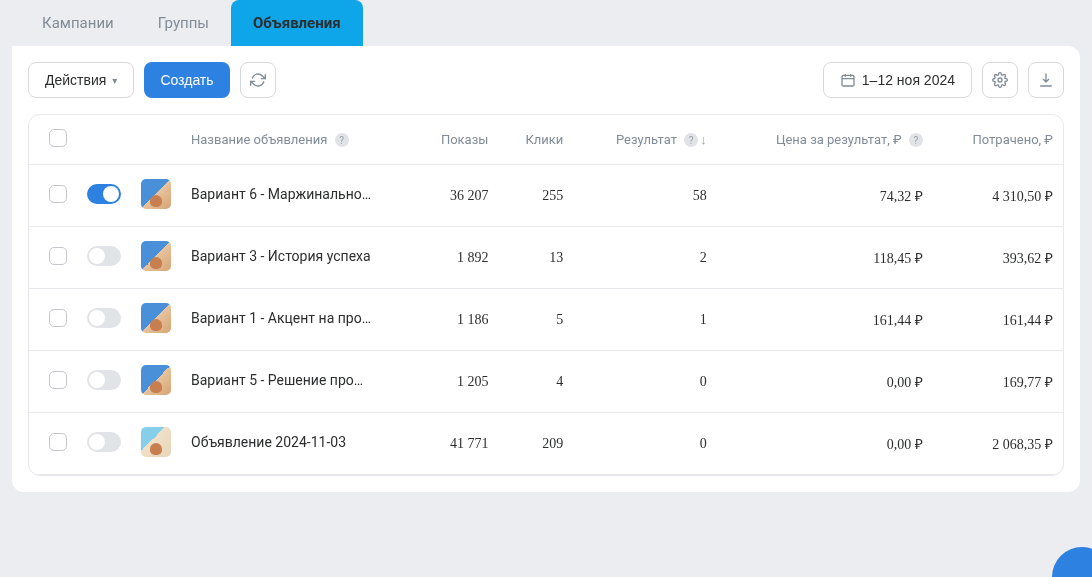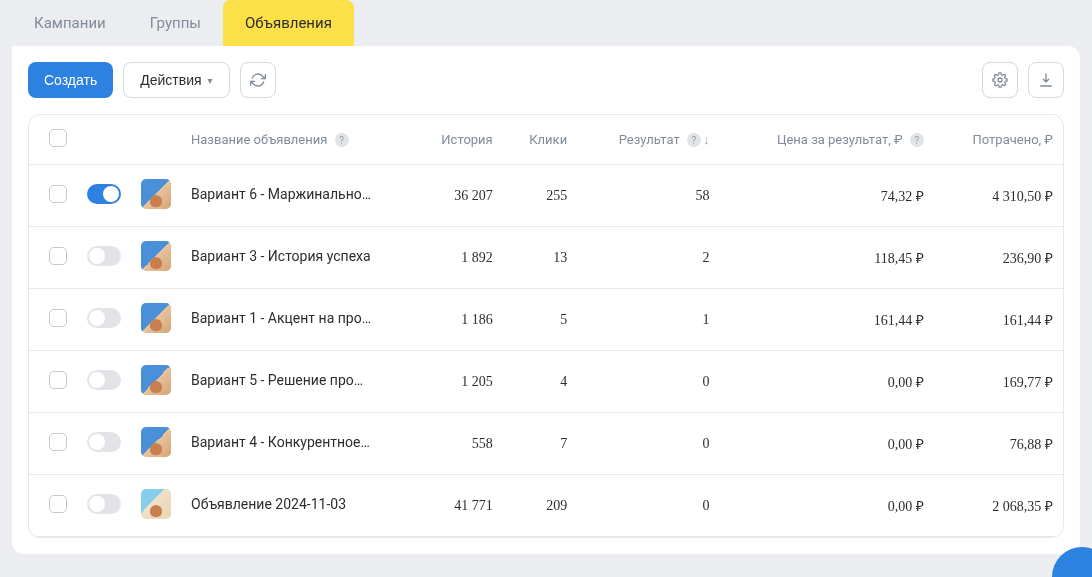--- a/index.html
+++ b/index.html
@@ -8,34 +8,34 @@
       background: #ebedf0;
       font-size: 14px;
       color: #2c2d2e;
       width: 1092px;
       height: 577px;
       overflow: hidden;
     }
     .tabs {
       display: flex;
       gap: 0;
-      padding: 0 12px;
+      padding: 0 20px;
       background: #ebedf0;
     }
     .tab {
       padding: 14px 22px;
       color: #818c99;
       cursor: pointer;
       border-radius: 8px 8px 0 0;
       font-size: 15px;
     }
     .tab.active {
-      background: #fde047;
+      background: #0ea5e9;
       color: #2c2d2e;
-      font-weight: 400;
+      font-weight: 700;
     }
     .panel {
       background: #fff;
       margin: 0 12px 12px 12px;
       border-radius: 0 12px 12px 12px;
       padding: 16px;
     }
     .toolbar {
       display: flex;
       align-items: center;
@@ -193,32 +193,39 @@
 <body>
 
 <div class="tabs">
   <div class="tab">Кампании</div>
   <div class="tab">Группы</div>
   <div class="tab active">Объявления</div>
 </div>
 
 <div class="panel">
   <div class="toolbar">
-    <button class="btn btn-primary">Создать</button>
     <button class="btn btn-outline">
       <span>Действия</span>
       <span class="chev-down">▾</span>
     </button>
+    <button class="btn btn-primary">Создать</button>
     <button class="btn btn-icon">
       <svg width="16" height="16" viewBox="0 0 24 24" fill="none" stroke="#818c99" stroke-width="2" stroke-linecap="round">
           <path d="M23 4v6h-6M1 20v-6h6"></path>
           <path d="M3.51 9a9 9 0 0114.85-3.36L23 10M1 14l4.64 4.36A9 9 0 0020.49 15"></path>
         </svg>
     </button>
     <div class="spacer"></div>
+    <button class="btn btn-outline">
+      <svg width="16" height="16" viewBox="0 0 24 24" fill="none" stroke="#818c99" stroke-width="2">
+          <rect x="3" y="5" width="18" height="16" rx="2"></rect>
+          <path d="M16 3v4M8 3v4M3 10h18"></path>
+        </svg>
+      <span style="font-weight:500">1–12 ноя 2024</span>
+    </button>
     <button class="btn btn-icon">
       <svg width="16" height="16" viewBox="0 0 24 24" fill="none" stroke="#818c99" stroke-width="2">
           <circle cx="12" cy="12" r="3"></circle>
           <path d="M19.4 15a1.65 1.65 0 00.33 1.82l.06.06a2 2 0 11-2.83 2.83l-.06-.06a1.65 1.65 0 00-1.82-.33 1.65 1.65 0 00-1 1.51V21a2 2 0 11-4 0v-.09a1.65 1.65 0 00-1-1.51 1.65 1.65 0 00-1.82.33l-.06.06a2 2 0 11-2.83-2.83l.06-.06a1.65 1.65 0 00.33-1.82 1.65 1.65 0 00-1.51-1H3a2 2 0 110-4h.09a1.65 1.65 0 001.51-1 1.65 1.65 0 00-.33-1.82l-.06-.06a2 2 0 112.83-2.83l.06.06a1.65 1.65 0 001.82.33h0a1.65 1.65 0 001-1.51V3a2 2 0 114 0v.09a1.65 1.65 0 001 1.51 1.65 1.65 0 001.82-.33l.06-.06a2 2 0 112.83 2.83l-.06.06a1.65 1.65 0 00-.33 1.82v0a1.65 1.65 0 001.51 1H21a2 2 0 110 4h-.09a1.65 1.65 0 00-1.51 1z"></path>
         </svg>
     </button>
     <button class="btn btn-icon">
       <svg width="16" height="16" viewBox="0 0 24 24" fill="none" stroke="#818c99" stroke-width="2" stroke-linecap="round">
           <path d="M12 3v12m0 0l-4-4m4 4l4-4M4 21h16"></path>
         </svg>
@@ -229,21 +236,21 @@
     <table>
       <thead>
         <tr>
           <th class="col-check"><span class="checkbox"></span></th>
           <th class="col-toggle"></th>
           <th class="col-thumb"></th>
           <th class="col-name">
             <span>Название объявления</span>
             <span class="help-icon">?</span>
           </th>
-          <th class="num">История</th>
+          <th class="num">Показы</th>
           <th class="num">Клики</th>
           <th class="num">
             <span>Результат</span>
             <span class="help-icon">?</span><span class="sort-icon">↓</span>
           </th>
           <th class="num">
             <span>Цена за результат, ₽</span>
             <span class="help-icon">?</span>
           </th>
           <th class="num">Потрачено, ₽</th>
@@ -263,21 +270,21 @@
           </tr>
           <tr>
             <td class="col-check"><span class="checkbox"></span></td>
             <td class="col-toggle"><span class="toggle"></span></td>
             <td class="col-thumb"><span class="thumb"></span></td>
             <td><span class="name">Вариант 3 - История успеха</span></td>
             <td class="num">1 892</td>
             <td class="num">13</td>
             <td class="num">2</td>
             <td class="num">118,45 ₽</td>
-            <td class="num">236,90 ₽</td>
+            <td class="num">393,62 ₽</td>
           </tr>
           <tr>
             <td class="col-check"><span class="checkbox"></span></td>
             <td class="col-toggle"><span class="toggle"></span></td>
             <td class="col-thumb"><span class="thumb"></span></td>
             <td><span class="name">Вариант 1 - Акцент на про…</span></td>
             <td class="num">1 186</td>
             <td class="num">5</td>
             <td class="num">1</td>
             <td class="num">161,44 ₽</td>
@@ -290,31 +297,20 @@
             <td><span class="name">Вариант 5 - Решение про…</span></td>
             <td class="num">1 205</td>
             <td class="num">4</td>
             <td class="num">0</td>
             <td class="num">0,00 ₽</td>
             <td class="num">169,77 ₽</td>
           </tr>
           <tr>
             <td class="col-check"><span class="checkbox"></span></td>
             <td class="col-toggle"><span class="toggle"></span></td>
-            <td class="col-thumb"><span class="thumb"></span></td>
-            <td><span class="name">Вариант 4 - Конкурентное…</span></td>
-            <td class="num">558</td>
-            <td class="num">7</td>
-            <td class="num">0</td>
-            <td class="num">0,00 ₽</td>
-            <td class="num">76,88 ₽</td>
-          </tr>
-          <tr>
-            <td class="col-check"><span class="checkbox"></span></td>
-            <td class="col-toggle"><span class="toggle"></span></td>
             <td class="col-thumb"><span class="thumb alt"></span></td>
             <td><span class="name">Объявление 2024-11-03</span></td>
             <td class="num">41 771</td>
             <td class="num">209</td>
             <td class="num">0</td>
             <td class="num">0,00 ₽</td>
             <td class="num">2 068,35 ₽</td>
           </tr>
         </tbody>
 

